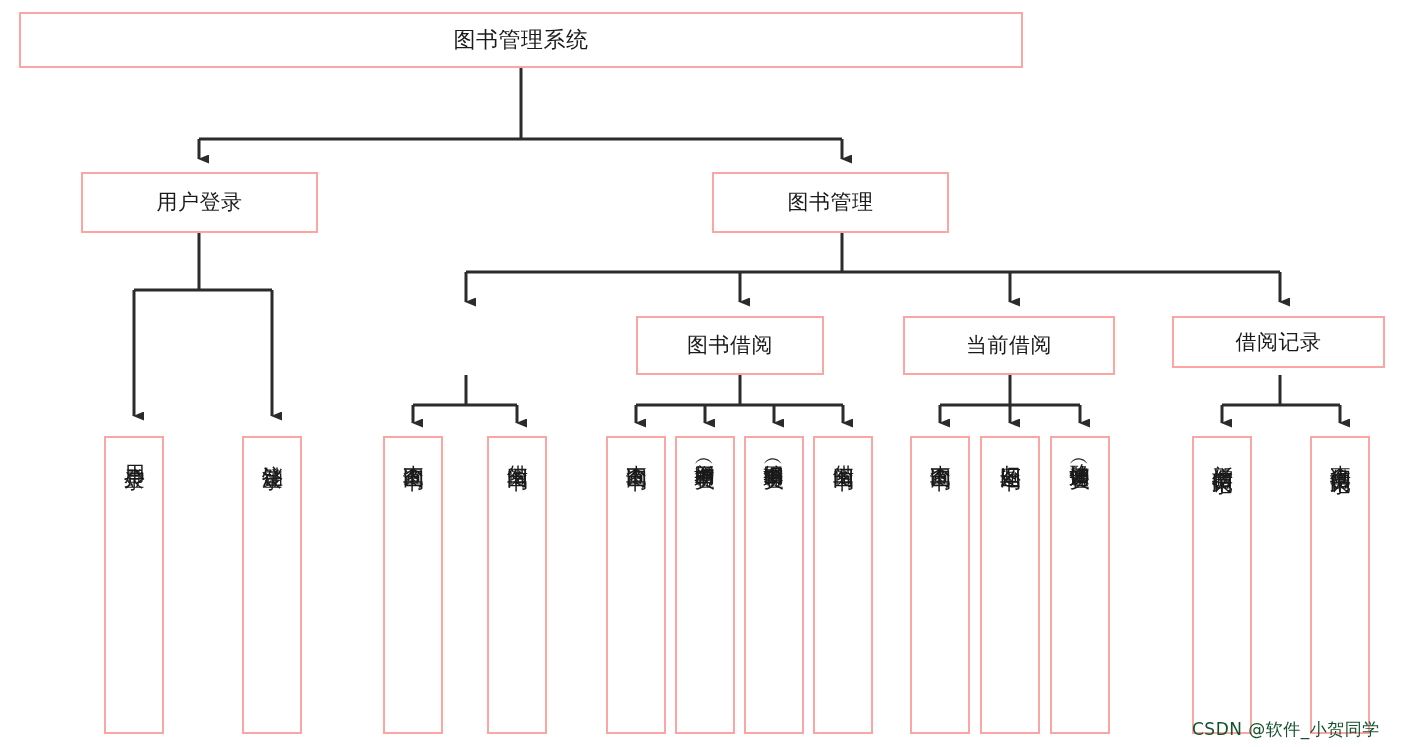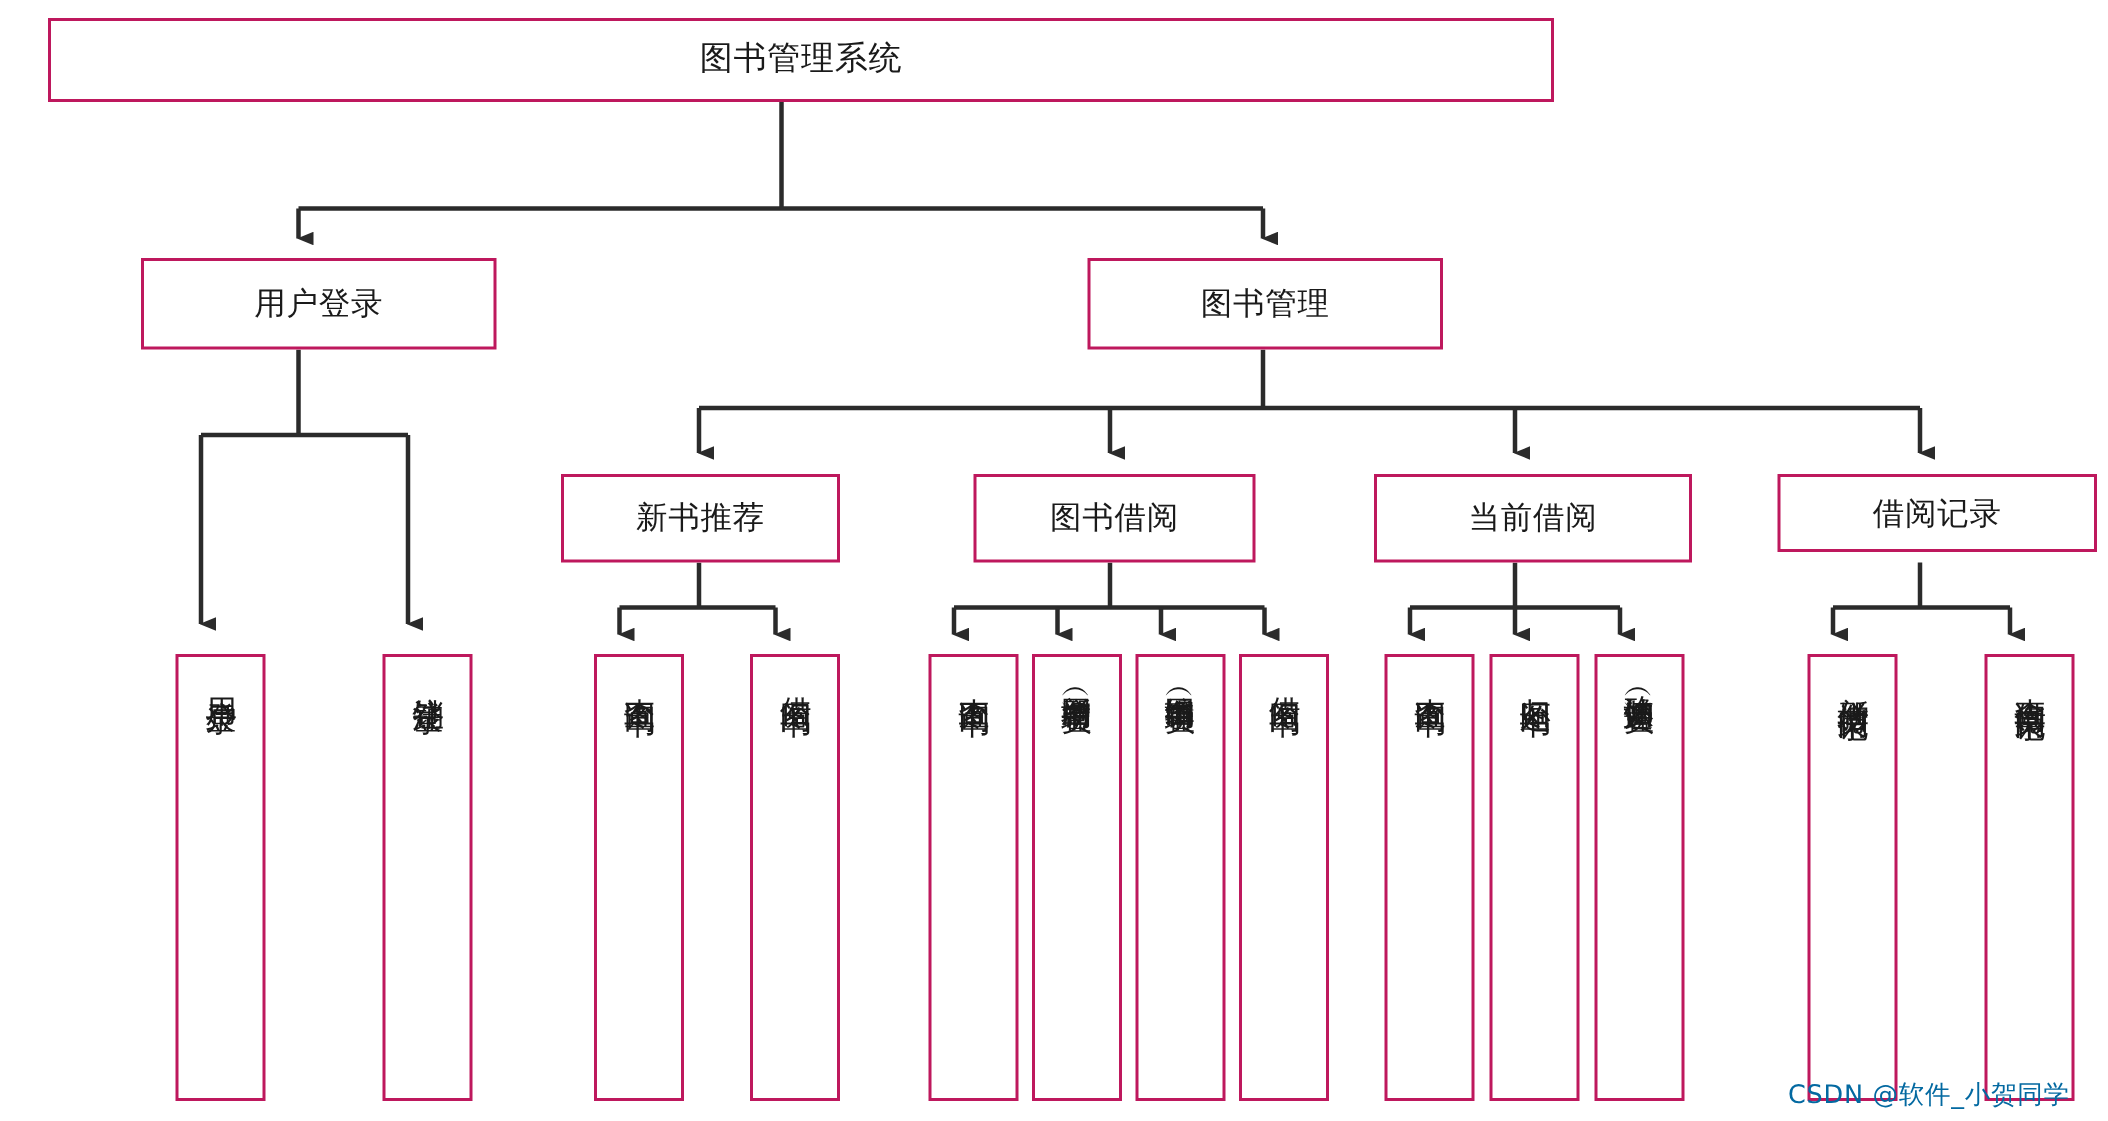--- a/index.html
+++ b/index.html
@@ -23,26 +23,25 @@
     left: 0;
     top: 0;
     width: 1405px;
     height: 747px;
     pointer-events: none;
   }
   .node {
     position: absolute;
     box-sizing: border-box;
     background: #ffffff;
-    border: 2px solid #be185d;
+    border: 2px solid #fca5a5;
     display: flex;
     align-items: center;
     justify-content: center;
     color: #1a1a1a;
-    margin-left: 13px;
   }
   .node-label {
     display: block;
     text-align: center;
     line-height: 1.18;
     white-space: pre-wrap;
   }
   
   .node.horiz .node-label {
     font-size: 21px;
@@ -67,21 +66,21 @@
   }
   .node.vert.tall-text .node-label {
     font-size: 20px;
     letter-spacing: 1px;
   }
   #watermark {
     position: absolute;
     left: 1192px;
     top: 718px;
     font-size: 17px;
-    color: #0369a1;
+    color: #14532d;
     white-space: nowrap;
     letter-spacing: 0.5px;
   }
 </style>
 </head>
 <body>
 
 <div id="diagram-canvas">
 
   <svg id="connector-layer" viewBox="0 0 1405 747" xmlns="http://www.w3.org/2000/svg">
@@ -138,23 +137,20 @@
     <span class="node-label">图书管理系统</span>
   </div>
 
   <div class="node horiz" style="left:81px; top:172px; width:237px; height:61px;">
     <span class="node-label">用户登录</span>
   </div>
   <div class="node horiz" style="left:712px; top:172px; width:237px; height:61px;">
     <span class="node-label">图书管理</span>
   </div>
 
-  <div class="node horiz" style="left:361px; top:316px; width:186px; height:59px;">
-    <span class="node-label">新书推荐</span>
-  </div>
   <div class="node horiz" style="left:903px; top:316px; width:212px; height:59px;">
     <span class="node-label">当前借阅</span>
   </div>
   <div class="node horiz" style="left:636px; top:316px; width:188px; height:59px;">
     <span class="node-label">图书借阅</span>
   </div>
   <div class="node horiz" style="left:1172px; top:316px; width:213px; height:52px;">
     <span class="node-label">借阅记录</span>
   </div>
 

